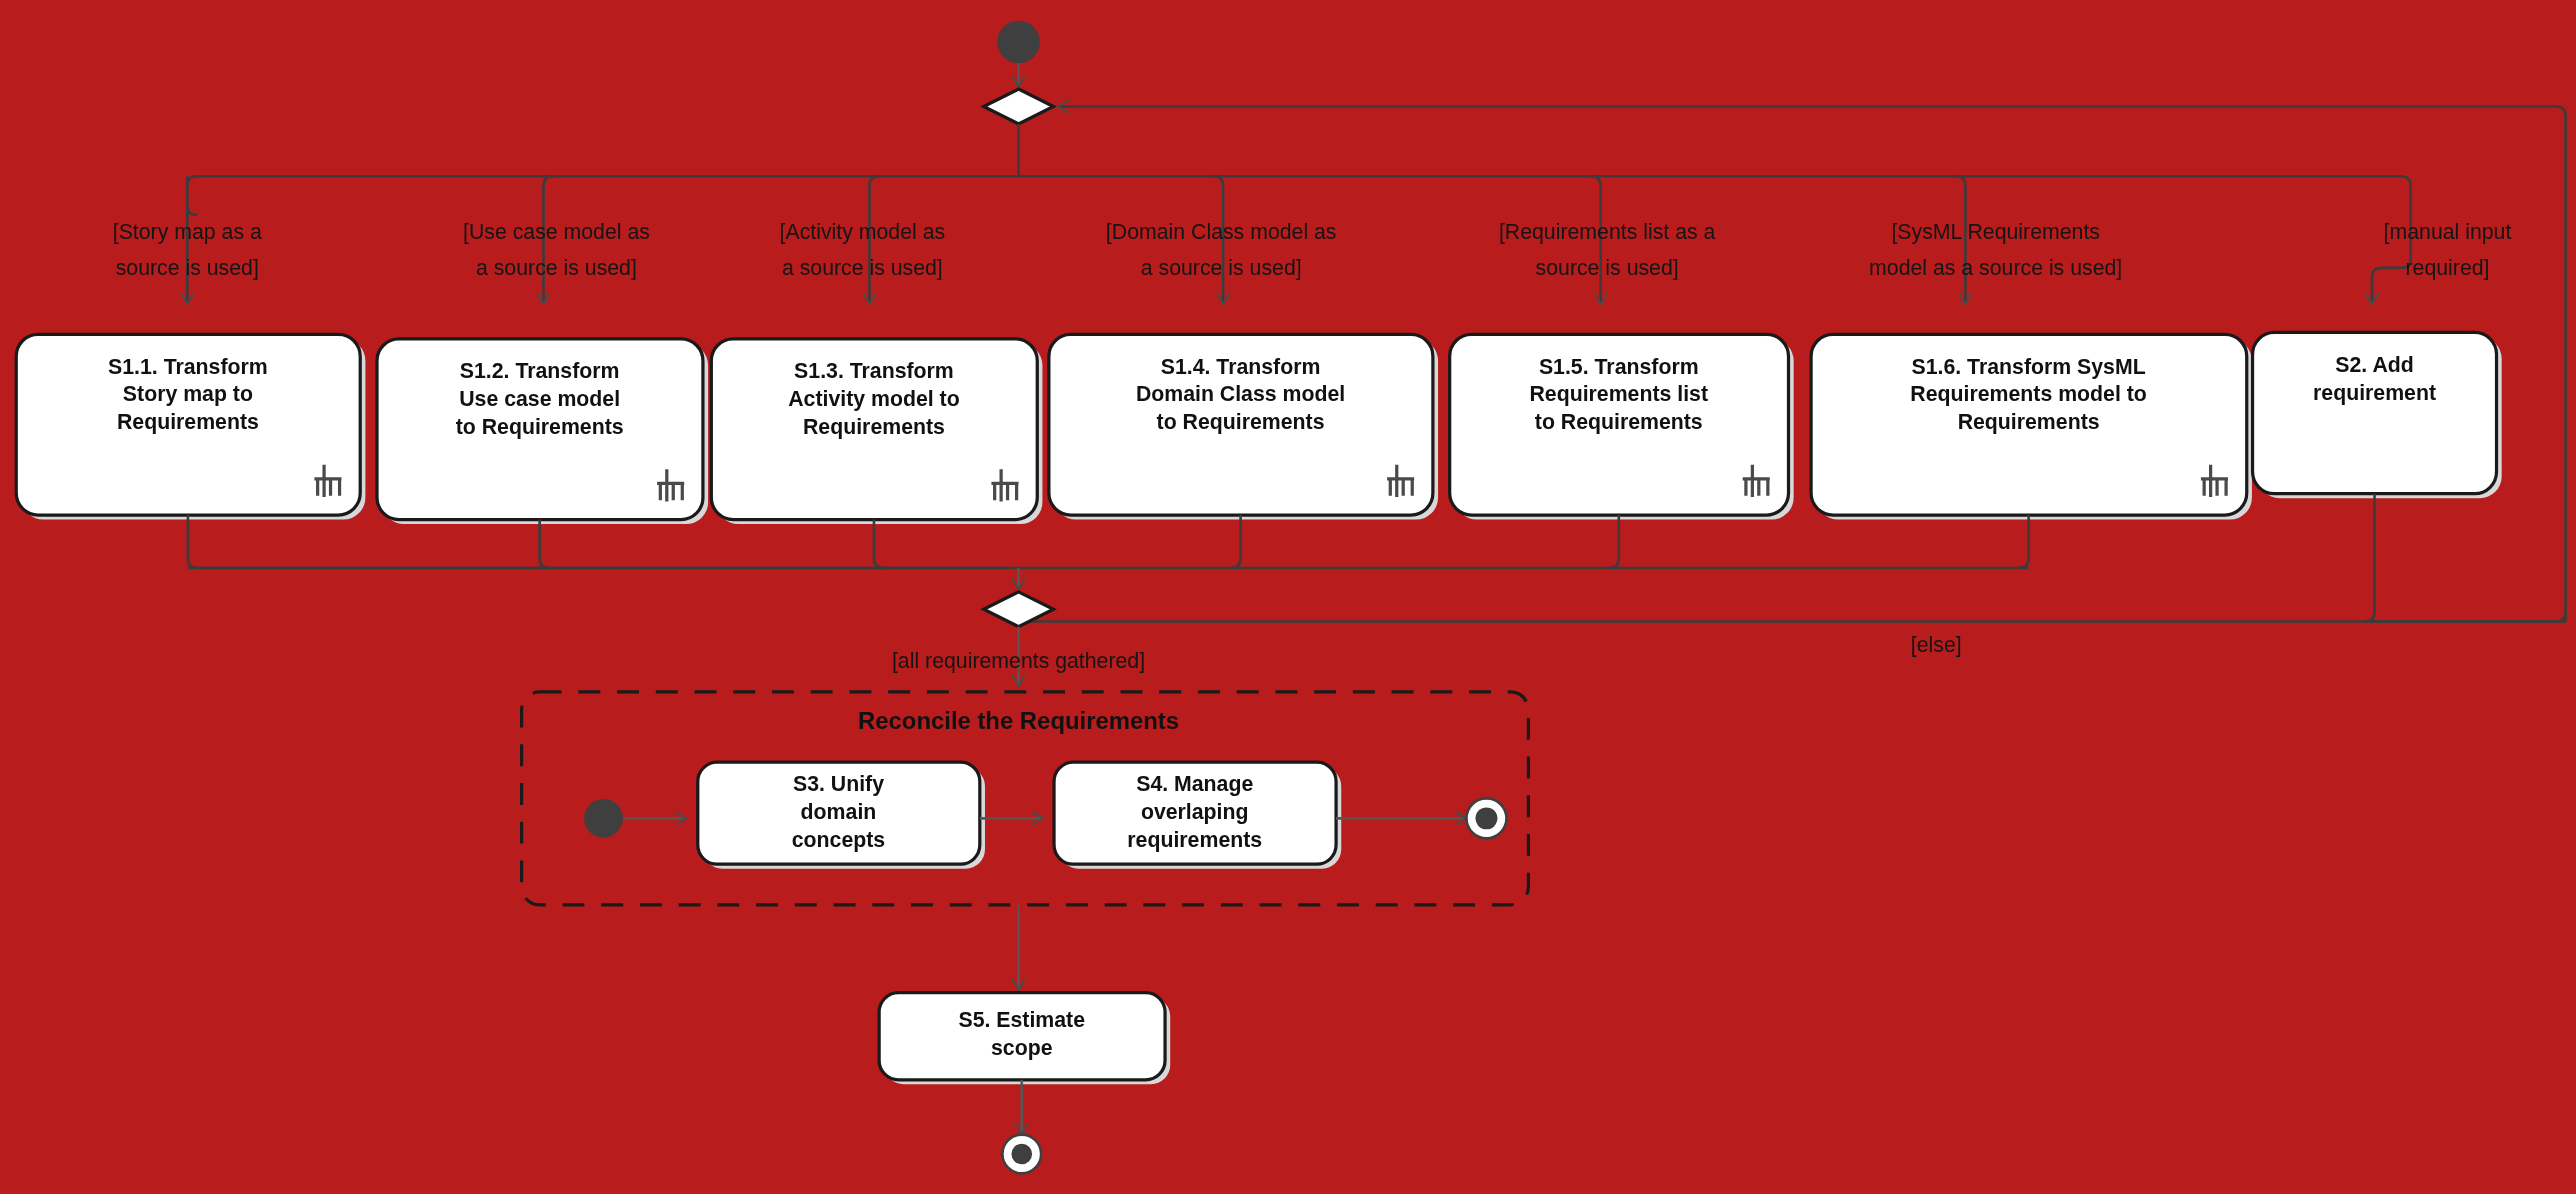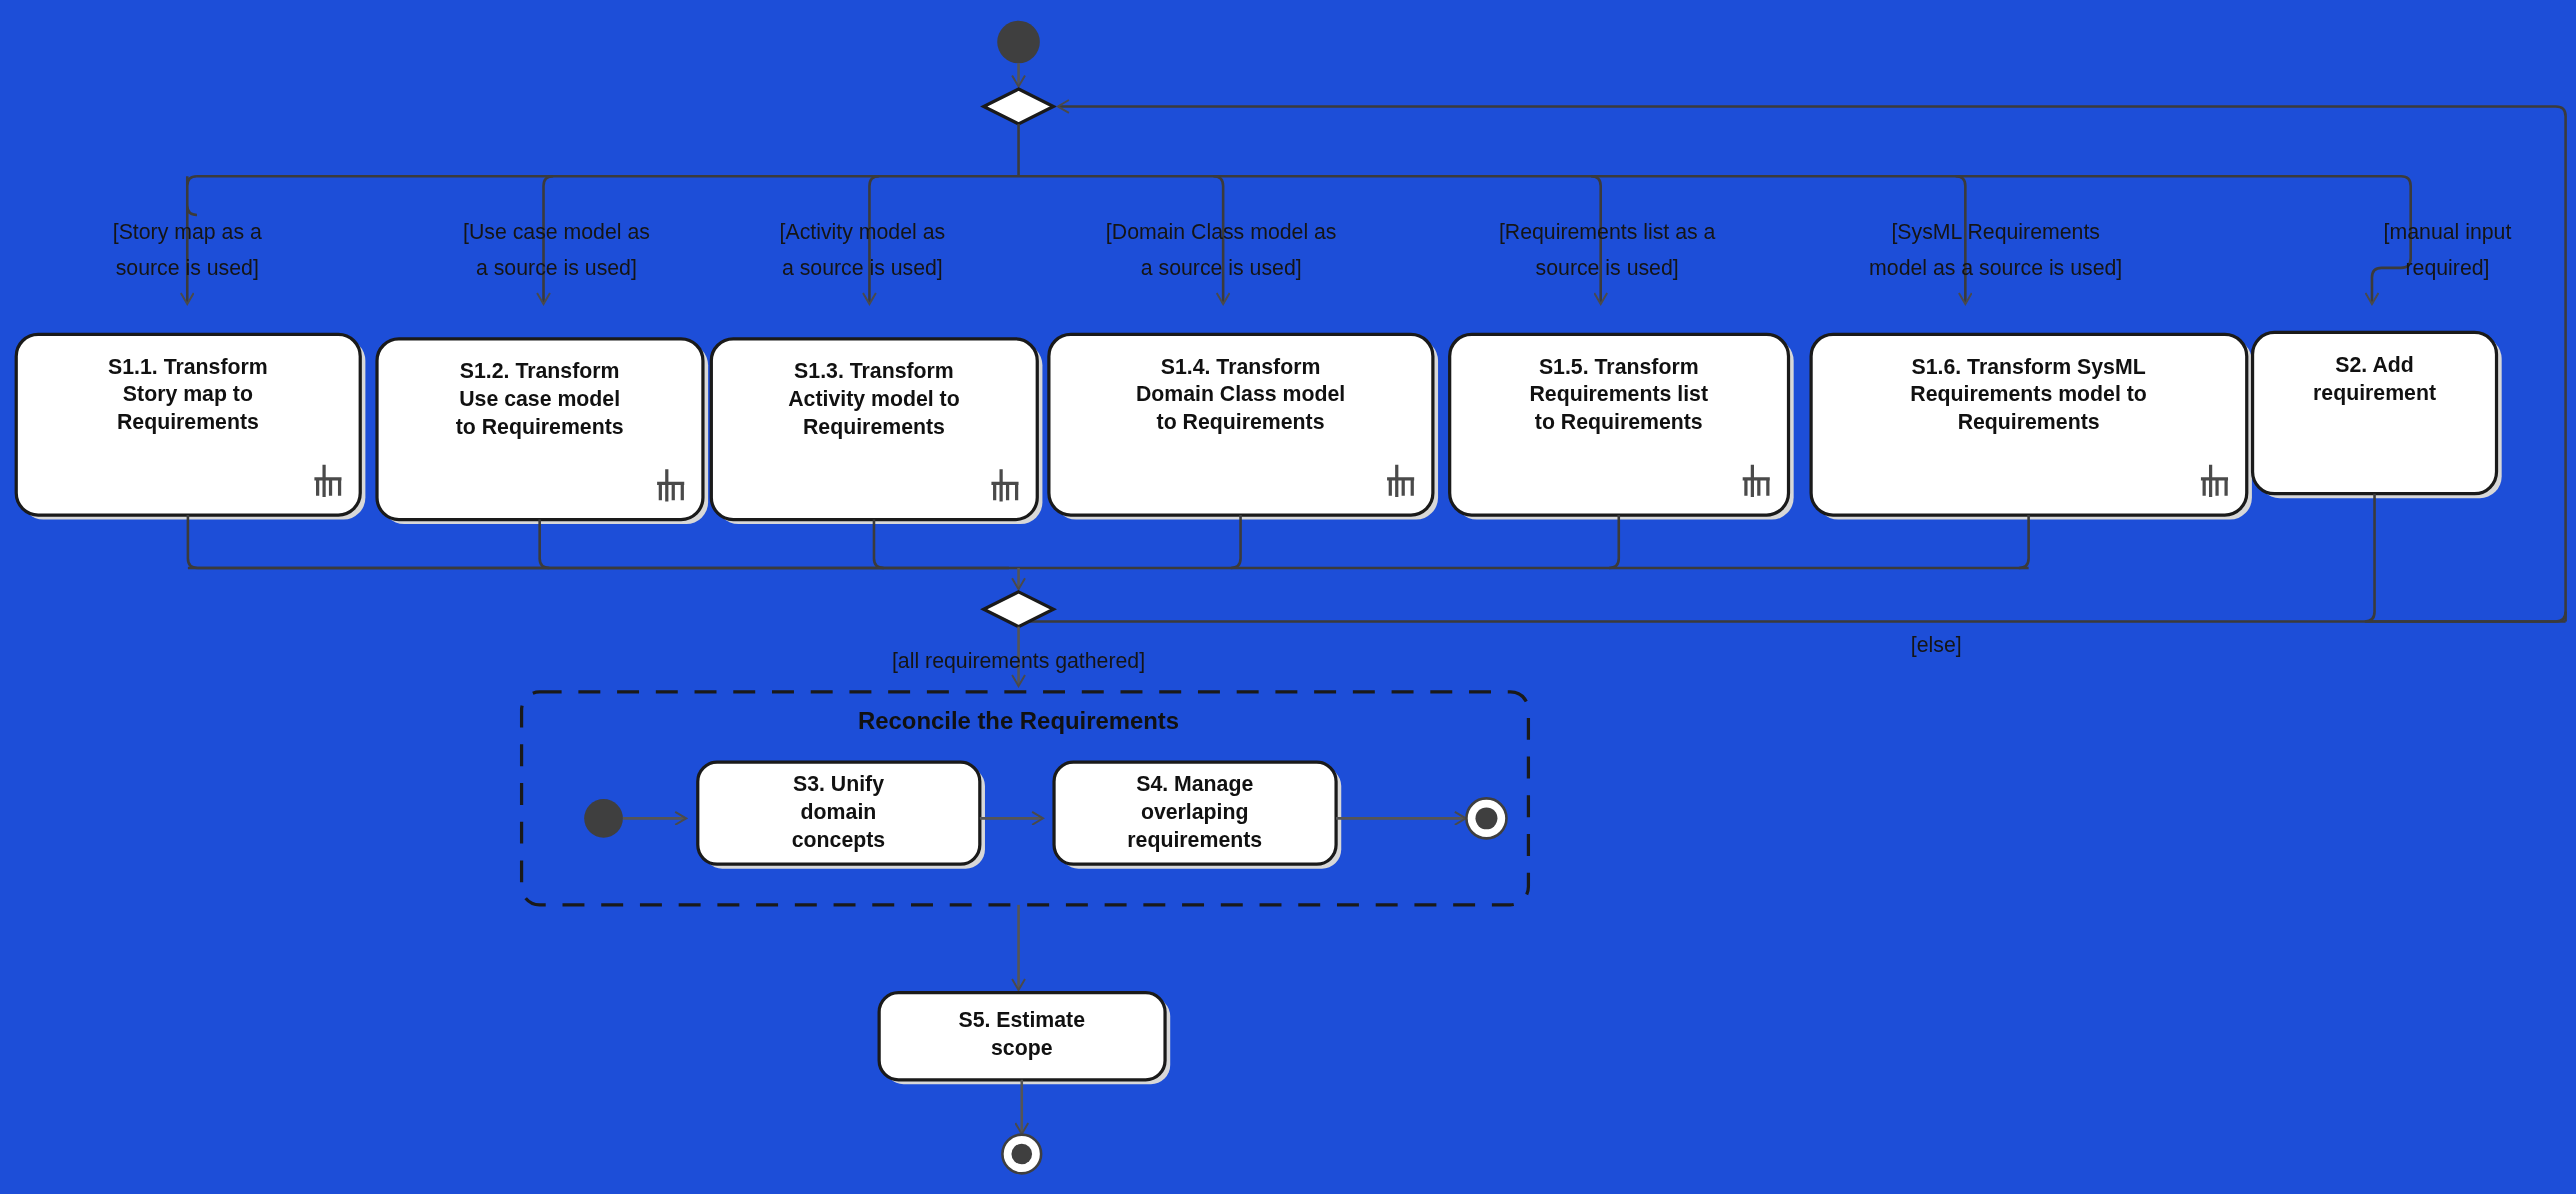--- a/index.html
+++ b/index.html
@@ -1,17 +1,17 @@
 <!DOCTYPE html>
 <html style="font-size:10.3px"><head>
 <meta charset="utf-8">
 <style>
   html,body{margin:0;padding:0;background:#ffffff;}
   body{font-family:"Liberation Sans",sans-serif;}
-  #canvas{position:relative;width:2576px;height:1194px;background:#1d4ed8;overflow:hidden;}
+  #canvas{position:relative;width:2576px;height:1194px;background:#b91c1c;overflow:hidden;}
   svg{position:absolute;top:0;left:0;width:2576px;height:1194px;}
   .edge{fill:none;stroke:#3b3b3b;stroke-width:4;}
   .arrowline{fill:none;stroke:#555;stroke-width:4;}
   .node-box{fill:#ffffff;stroke:#1a1a1a;stroke-width:5;}
   .node-shadow{fill:#d8d8d8;}
   .dashed-region{fill:none;stroke:#1a1a1a;stroke-width:5;stroke-dasharray:34 26;}
   .initial{fill:#3f3f3f;}
   .final-outer{fill:#ffffff;stroke:#3f3f3f;stroke-width:4;}
   .final-inner{fill:#3f3f3f;}
   .diamond{fill:#ffffff;stroke:#1a1a1a;stroke-width:5;}

